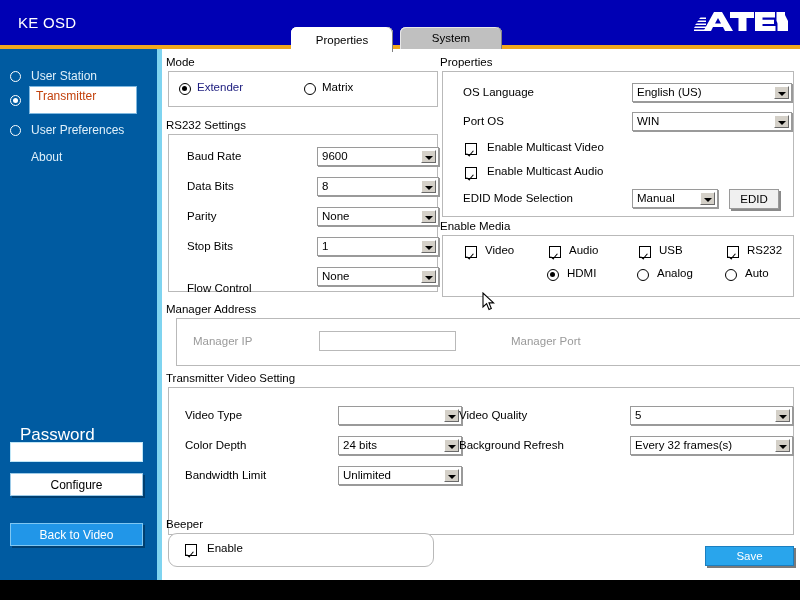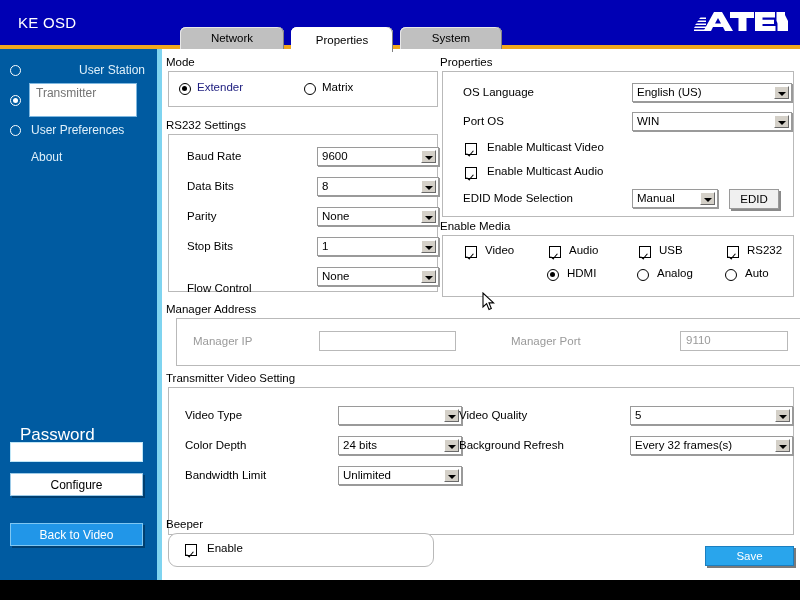--- a/index.html
+++ b/index.html
@@ -40,22 +40,22 @@
   .sidebar{position:absolute;left:0;top:49px;width:157px;height:531px;background:#005ba1;}
   .side-edge{position:absolute;left:157px;top:49px;width:5px;height:531px;background:#7fd4f0;}
   .side-edge2{position:absolute;left:162px;top:49px;width:2px;height:531px;background:#ffffff;}
 
   .side-item{position:absolute;left:10px;height:22px;display:flex;align-items:center;}
   .radio-o{width:11px;height:11px;border-radius:50%;border:1.6px solid #ffffff;box-sizing:border-box;flex:none;}
   .radio-o.sel{border-color:#ffffff;position:relative;}
   .radio-o.sel::after{content:"";position:absolute;left:2px;top:2px;width:5px;height:5px;border-radius:50%;background:#ffffff;}
   .side-lbl{color:#dff0fa;font-size:12px;margin-left:10px;white-space:nowrap;}
   .side-lbl.boxed{
-    background:#ffffff;color:#737373;display:block;
-    width:108px;height:34px;line-height:18px;padding-left:6px;margin-left:8px;
+    background:#ffffff;color:#c2410c;display:block;
+    width:108px;height:28px;line-height:18px;padding-left:6px;margin-left:8px;
     border:1px solid #7fb8e0;box-sizing:border-box;
   }
   .side-about{position:absolute;left:31px;color:#dff0fa;font-size:12px;}
 
   .pw-label{position:absolute;left:20px;color:#ffffff;font-size:17px;}
   .pw-input{position:absolute;left:10px;width:133px;height:20px;background:#ffffff;border:1px solid #bfe6f7;box-sizing:border-box;}
   .btn-side{
     position:absolute;left:10px;width:133px;height:23px;
     display:flex;align-items:center;justify-content:center;
     font-size:12px;box-sizing:border-box;
@@ -116,29 +116,28 @@
           <path d="M22 3 L30 3 L41 22 L33 22 L31 18 L21 18 L19 22 L11.5 22 Z M26 9 L23 14.5 L29 14.5 Z"></path>
           <path d="M38 3 L62 3 L62 9 L54.5 9 L54.5 22 L46.5 22 L46.5 9 L38 9 Z"></path>
           <path d="M63 3 L83 3 L83 8.5 L70.5 8.5 L70.5 10.7 L82 10.7 L82 15 L70.5 15 L70.5 17 L83.5 17 L83.5 22 L63 22 Z"></path>
           <path d="M85 3 L93 3 L93 22 L85.5 22 L85.5 12 L85 12 Z"></path>
           <path d="M84.5 3 L91.5 3 L96 12 L96 22 L90 22 L84.5 12 Z"></path>
         </g>
       </svg>
     </div>
 
     <div class="tabs">
-      <div class="tab" id="tab0">Network</div>
       <div class="tab active" id="tab1">Properties</div>
       <div class="tab" id="tab2">System</div>
     </div>
   </div>
   <div class="orange-bar"></div>
 
   <div class="sidebar">
-    <div class="side-item" style="top:10px;gap:48px;">
+    <div class="side-item" style="top:16px;">
       <span class="radio-o"></span>
       <span class="side-lbl">User Station</span>
     </div>
     <div class="side-item" style="top:40px;">
       <span class="radio-o sel"></span>
       <span class="side-lbl boxed">Transmitter</span>
     </div>
     <div class="side-item" style="top:70px;">
       <span class="radio-o"></span>
       <span class="side-lbl">User Preferences</span>
@@ -250,23 +249,20 @@
       <div class="fld-label" style="left:302px;top:31px;">Auto</div>
     </div>
 
     <div class="grp-title" style="left:2px;top:254px;">Manager Address</div>
     <div class="grp-box" style="left:12px;top:269px;width:626px;height:48px;">
       <div class="fld-label dim" style="left:16px;top:16px;">Manager IP</div>
       <div class="tinput" style="left:142px;top:12px;width:137px;">
         <span class="v"></span>
       </div>
       <div class="fld-label dim" style="left:334px;top:16px;">Manager Port</div>
-      <div class="tinput" style="left:503px;top:12px;width:108px;">
-        <span class="v">9110</span>
-      </div>
     </div>
 
     <div class="grp-title" style="left:2px;top:323px;">Transmitter Video Setting</div>
     <div class="grp-box" style="left:4px;top:338px;width:626px;height:148px;">
       <div class="fld-label" style="left:16px;top:21px;">Video Type</div>
       <div class="combo" style="left:156px;top:18px;width:124px;">
         <span class="val"></span>
         <span class="arrow"></span>
       </div>
 

